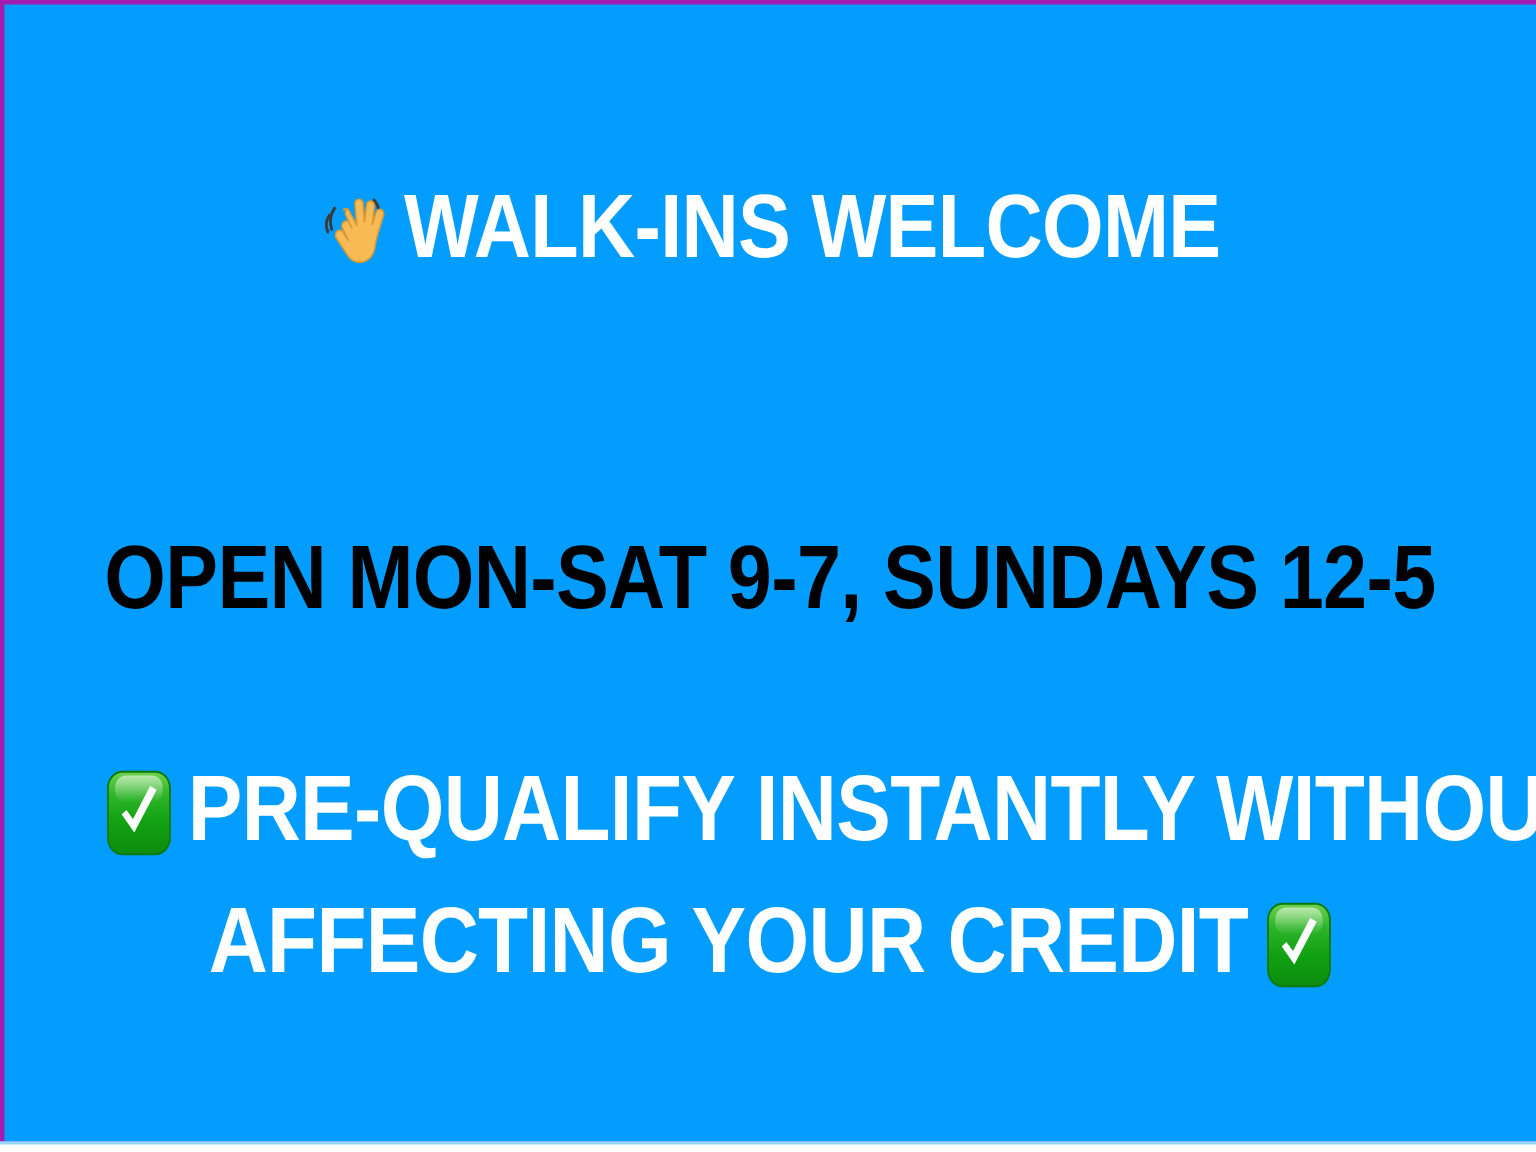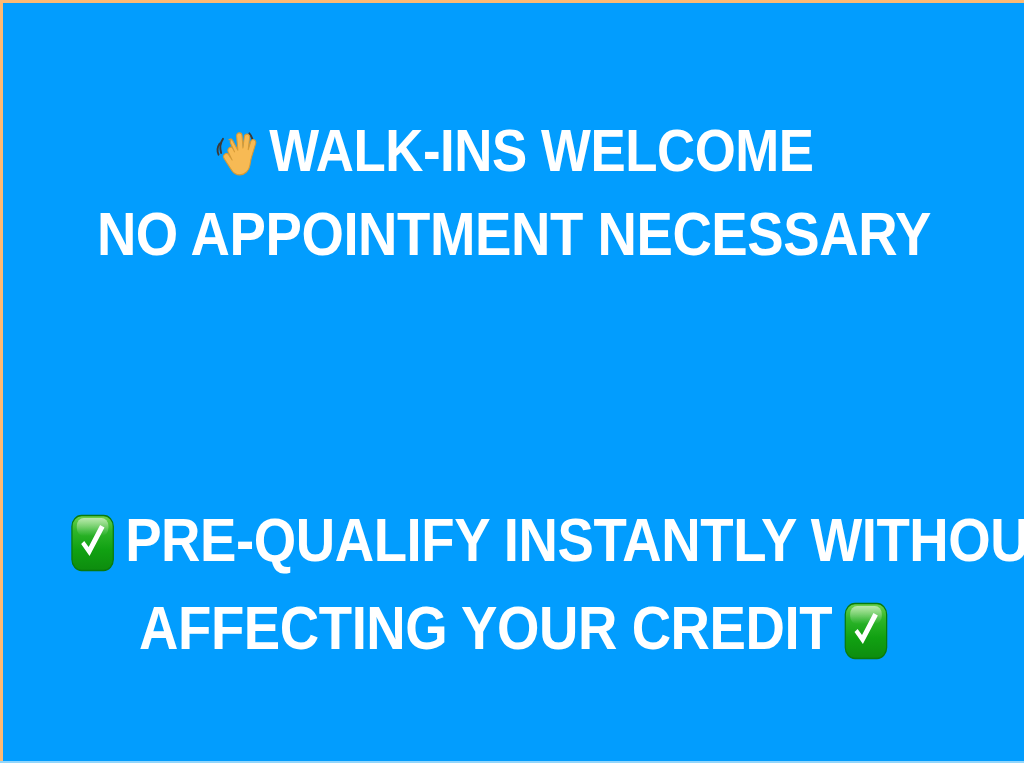--- a/index.html
+++ b/index.html
@@ -12,21 +12,21 @@
     overflow: hidden;
   }
   body {
     font-family: "Liberation Sans", sans-serif;
   }
 
   .sign-canvas {
     position: relative;
     width: 1024px;
     height: 768px;
-    background: #fdba74;
+    background: #a21caf;
     box-sizing: border-box;
   }
 
   
   .sign-panel {
     position: absolute;
     left: 3px;
     top: 3px;
     width: 1021px;
     height: 758px;
@@ -140,24 +140,24 @@
                 <path d="M49 10 C52.5 13.5 54 18 53.5 22.5"></path>
               </g>
               <g fill="#f7ba54" stroke="#d79a35" stroke-width="1.4" stroke-linejoin="round">
                 <path d="M21.5 17.5 c1.6-1.4 3.8-1.1 4.9 0.7 l7.1 11.6 -1.6-16.6 c-0.2-2.1 1.3-3.8 3.4-3.9 2.1-0.1 3.8 1.4 3.9 3.4 l1.2 14.6 1.8-13.4 c0.3-2 2.1-3.4 4.1-3.1 2 0.3 3.4 2.1 3.1 4.1 l-1.9 14.3 3.4-9.6 c0.7-1.9 2.7-2.8 4.5-2.1 1.8 0.7 2.7 2.7 2.1 4.5 l-5.5 16 c-1.3 3.9 -1.6 6.1 -2.2 9.6 -1.1 6.5 -6.8 11.5 -13.6 11.5 -4.4 0 -8.4-2.1 -10.9-5.4 l-10.2-13.9 c-1.2-1.7 -0.9-4 0.8-5.3 1.7-1.2 4-0.9 5.3 0.8 l4.6 6.2 -5.2-9.4 c-1-1.8 -0.4-4.1 1.4-5.1 1.8-1 4.1-0.4 5.1 1.4 l1.9 3.4 -5.1-9.7 c-1-1.8 -0.4-4 1.3-5.1 z"></path>
               </g>
             </svg>
           </span><span>WALK-INS WELCOME</span>
         </span>
       </div>
 
-      <div class="line line-2 line-white">
-        <span class="line-text"><span>NO APPOINTMENT NECESSARY</span></span>
-      </div>
-
+
+      <div class="line line-3 line-black">
+        <span class="line-text"><span>OPEN MON-SAT 9-7, SUNDAYS 12-5</span></span>
+      </div>
 
       <div class="line line-4 line-white">
         <span class="line-text">
           <span class="emoji check-emoji lead">
             <svg viewBox="0 0 50 58" xmlns="http://www.w3.org/2000/svg" aria-hidden="true">
               <defs>
                 <linearGradient id="gchk1" x1="0" y1="0" x2="0" y2="1">
                   <stop offset="0%" stop-color="#6fd34f"></stop>
                   <stop offset="28%" stop-color="#2eb52a"></stop>
                   <stop offset="62%" stop-color="#11a112"></stop>

